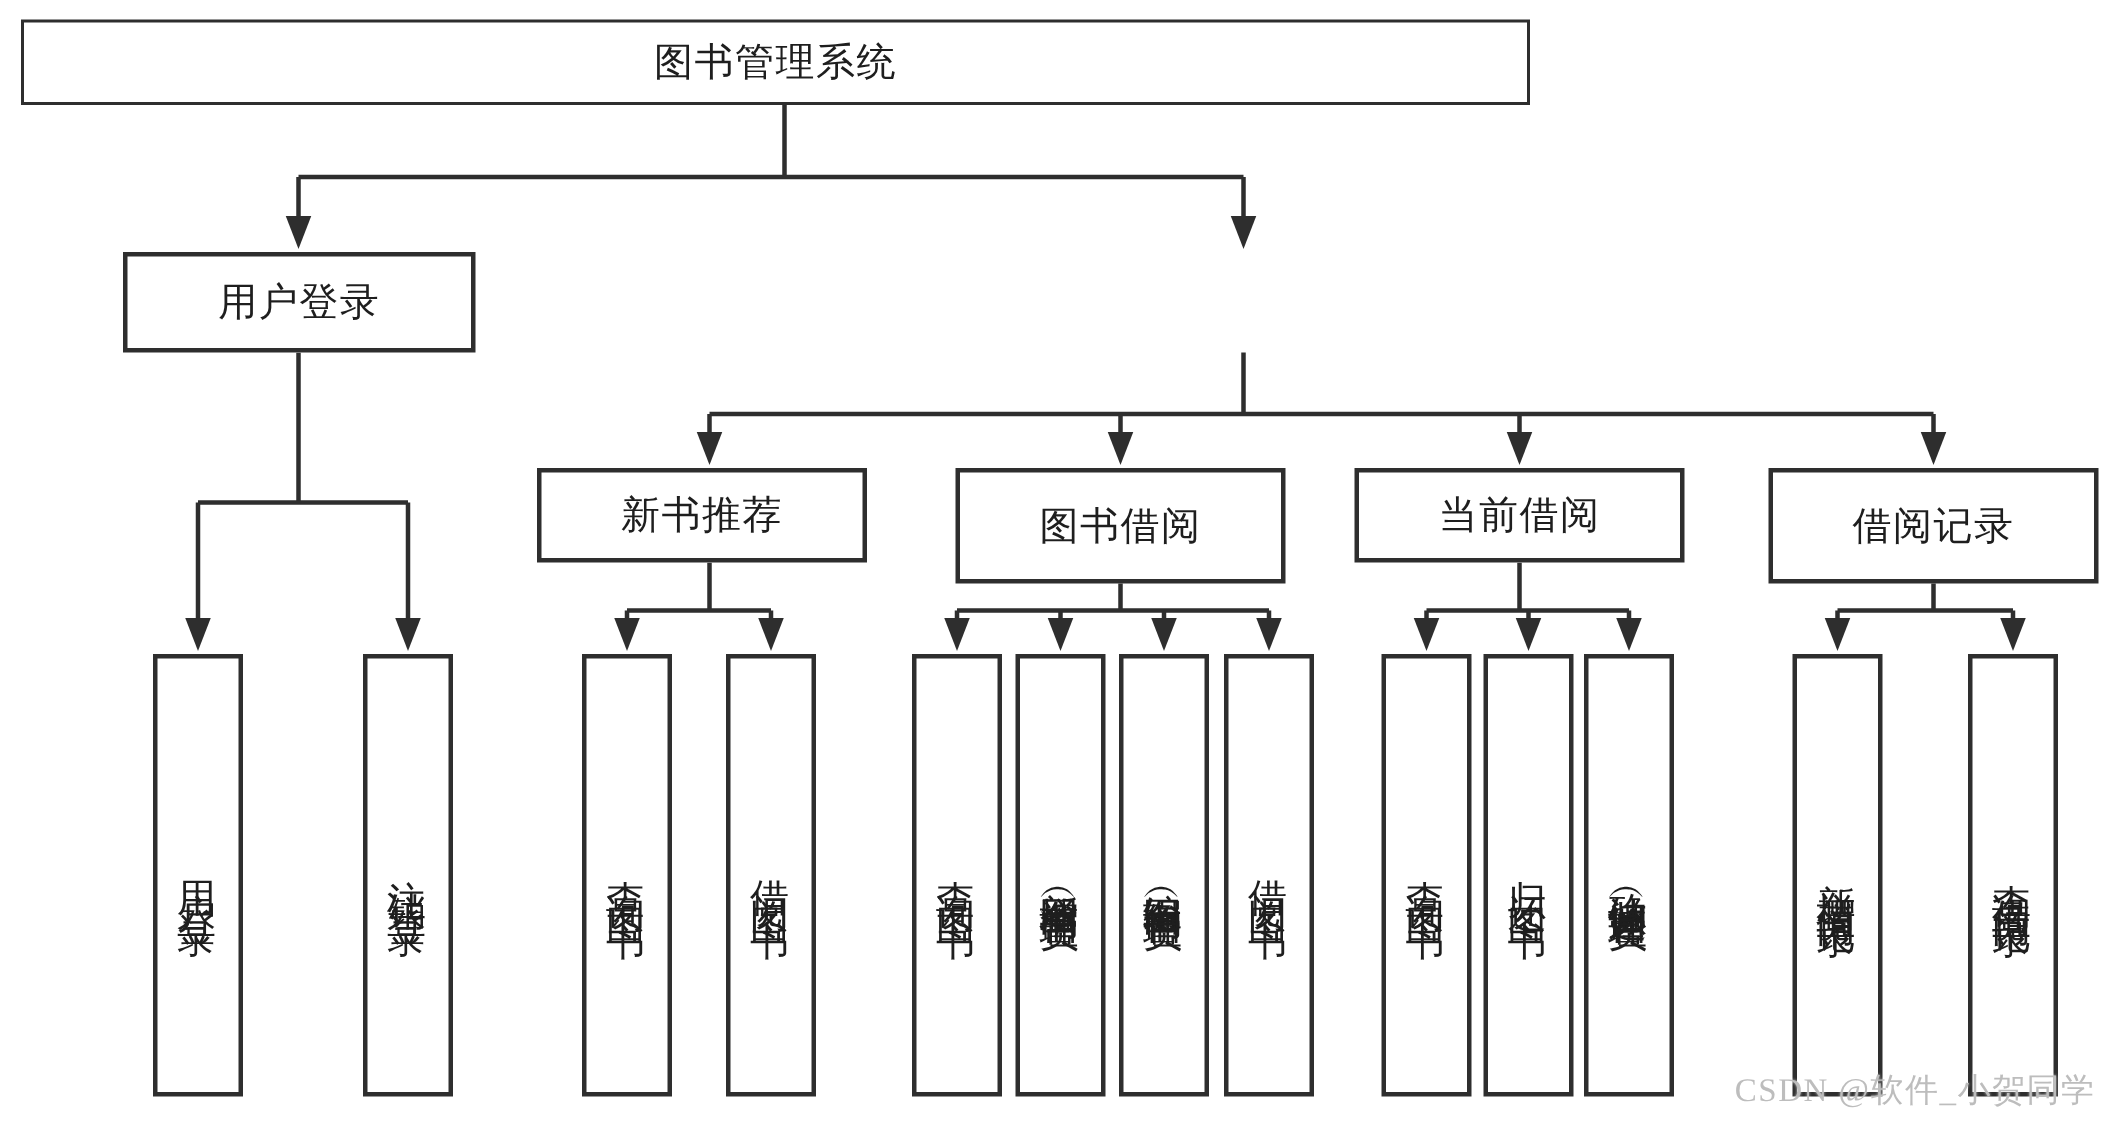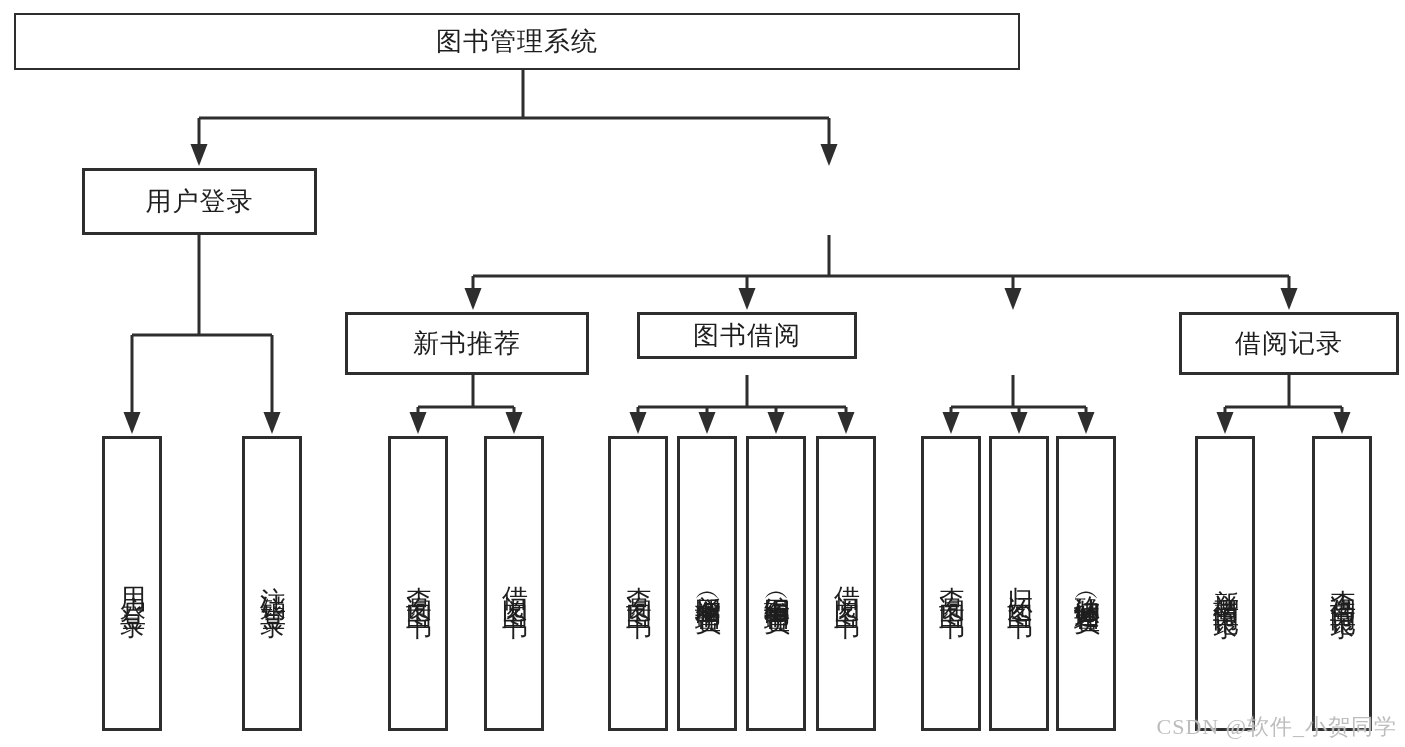--- a/index.html
+++ b/index.html
@@ -9,21 +9,21 @@
     font-family:"Liberation Sans","DejaVu Sans",sans-serif;
     color:var(--text,#1e1e1e);
   }
   .connectors{position:absolute;left:0;top:0;width:1405px;height:747px;z-index:1;}
   .connectors path{stroke:var(--line,#2e2e2e);stroke-width:3;fill:none;}
   .connectors polygon{fill:var(--line,#2e2e2e);stroke:none;}
   .box{
     position:absolute;box-sizing:border-box;background:var(--background,#fff);
     border:3px solid var(--border,#2e2e2e);
     display:flex;align-items:center;justify-content:center;
-    z-index:2;white-space:nowrap;font-family:Liberation Mono, monospace;
+    z-index:2;white-space:nowrap;
   }
   .root{border-width:2px;}
   .hbox{font-size:26px;letter-spacing:1px;}
   .vbox{
     font-size:26px;
     writing-mode:vertical-rl;
     text-orientation:mixed;
   }
   .watermark{
     position:absolute;right:8px;bottom:5px;z-index:5;
@@ -78,23 +78,24 @@
       <path d="M1289,375 V407 M1225,407 H1342 M1225,407 V416 M1342,407 V416"></path>
       <polygon points="1216.5,412 1233.5,412 1225,434"></polygon>
       <polygon points="1333.5,412 1350.5,412 1342,434"></polygon>
     </g>
   </svg>
 
   <div class="box hbox root" style="left:14px;top:13px;width:1006px;height:57px">图书管理系统</div>
 
   <div class="box hbox" style="left:82px;top:168px;width:235px;height:67px">用户登录</div>
 
-  <div class="box hbox" style="left:345px;top:312px;width:244px;height:63px">新书推荐</div>
-  <div class="box hbox" style="left:637px;top:312px;width:220px;height:47px">图书借阅</div>
-  <div class="box hbox" style="left:1179px;top:312px;width:220px;height:63px">借阅记录</div>
+  <div class="box hbox" style="left:358px;top:312px;width:220px;height:63px">新书推荐</div>
+  <div class="box hbox" style="left:637px;top:312px;width:220px;height:77px">图书借阅</div>
+  <div class="box hbox" style="left:903px;top:312px;width:220px;height:63px">当前借阅</div>
+  <div class="box hbox" style="left:1179px;top:312px;width:220px;height:77px">借阅记录</div>
 
   <div class="box vbox" style="left: 102px; top: 436px; width: 60px; height: 295px; letter-spacing: 9px;">用户登录</div>
   <div class="box vbox" style="left: 242px; top: 436px; width: 60px; height: 295px; letter-spacing: 9px;">注销登录</div>
 
   <div class="box vbox" style="left: 388px; top: 436px; width: 60px; height: 295px; letter-spacing: 9px;">查询图书</div>
   <div class="box vbox" style="left: 484px; top: 436px; width: 60px; height: 295px; letter-spacing: 9px;">借阅图书</div>
 
   <div class="box vbox" style="left: 608px; top: 436px; width: 60px; height: 295px; letter-spacing: 9px;">查询图书</div>
   <div class="box vbox" style="left: 677px; top: 436px; width: 60px; height: 295px; letter-spacing: 2px;">新增图书（管理员）</div>
   <div class="box vbox" style="left: 746px; top: 436px; width: 60px; height: 295px; letter-spacing: 2px;">编辑图书（管理员）</div>

